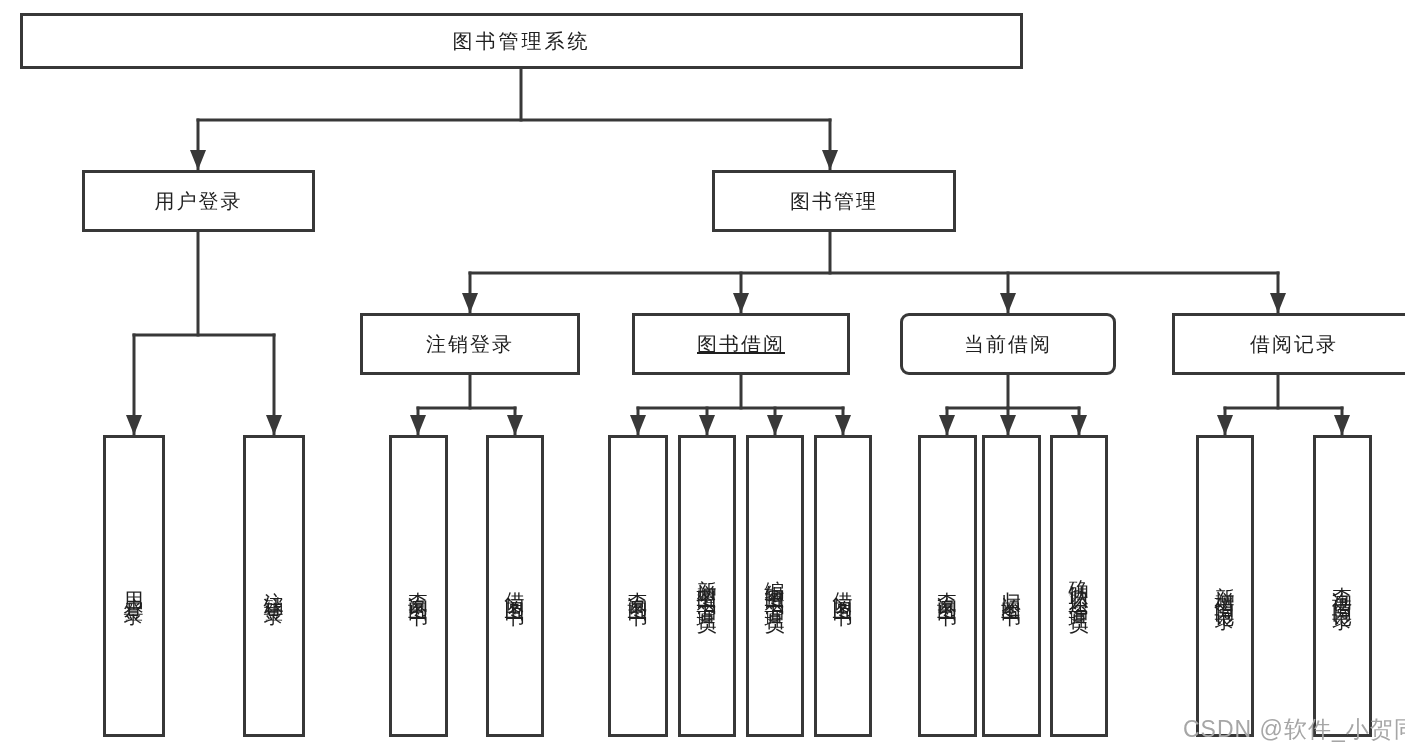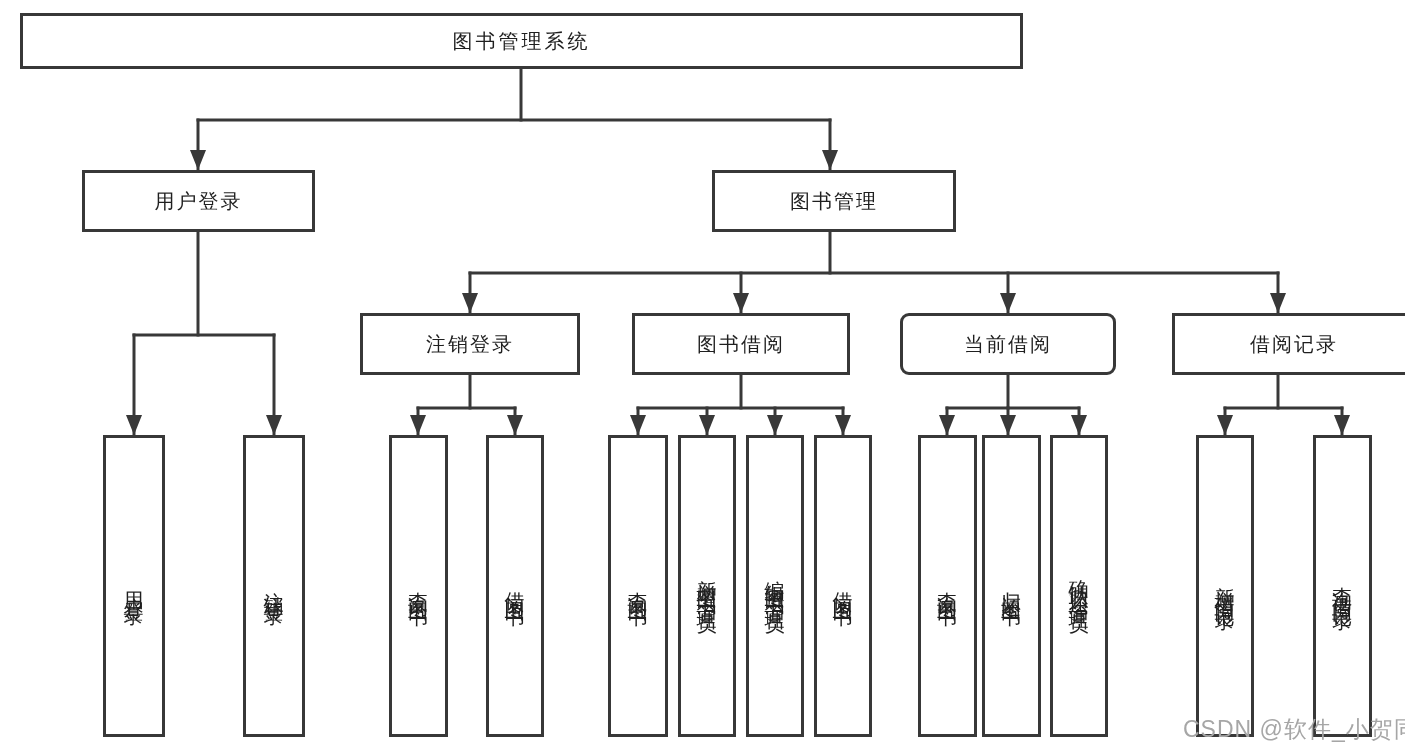--- a/index.html
+++ b/index.html
@@ -100,21 +100,21 @@
   <div class="node hnode" style="left:82px;top:170px;width:233px;height:62px;">
     <span>用户登录</span>
   </div>
   <div class="node hnode" style="left:712px;top:170px;width:244px;height:62px;">
     <span>图书管理</span>
   </div>
 
   <div class="node hnode" style="left:360px;top:313px;width:220px;height:62px;">
     <span>注销登录</span>
   </div>
-  <div class="node hnode" style="left:632px;top:313px;width:218px;height:62px;">
+  <div class="node hnode" style="left:632px;top:313px;width:218px;height:62px;text-decoration:underline;">
     <span>图书借阅</span>
   </div>
   <div class="node hnode" style="left:900px;top:313px;width:216px;height:62px;border-radius:9px;">
     <span>当前借阅</span>
   </div>
   <div class="node hnode" style="left:1172px;top:313px;width:244px;height:62px;">
     <span>借阅记录</span>
   </div>
 
   <div class="node vnode" style="left:103px;top:435px;width:62px;height:302px;">

